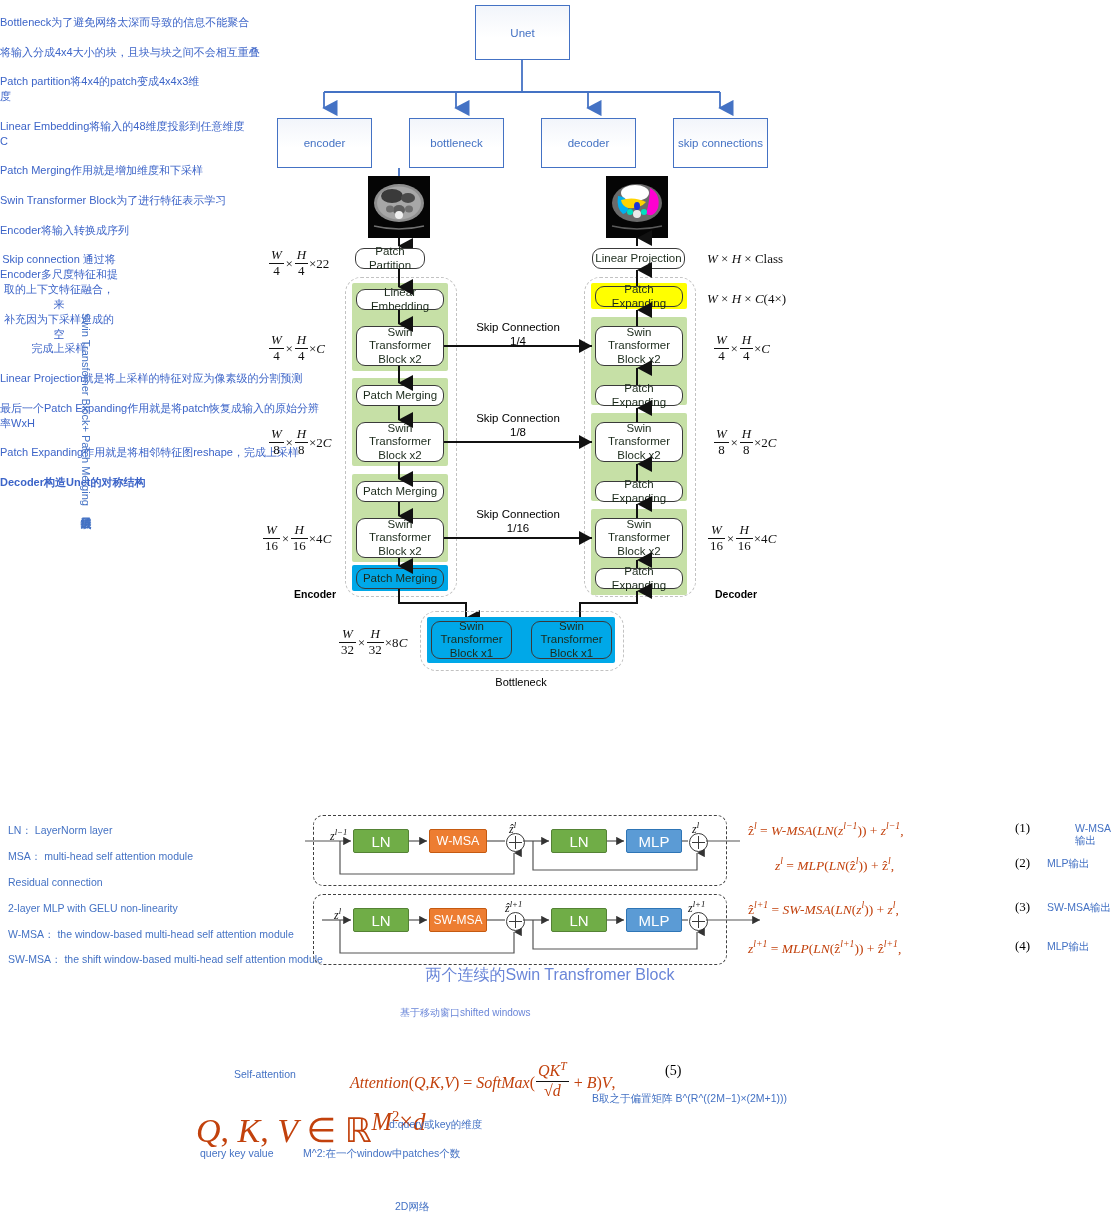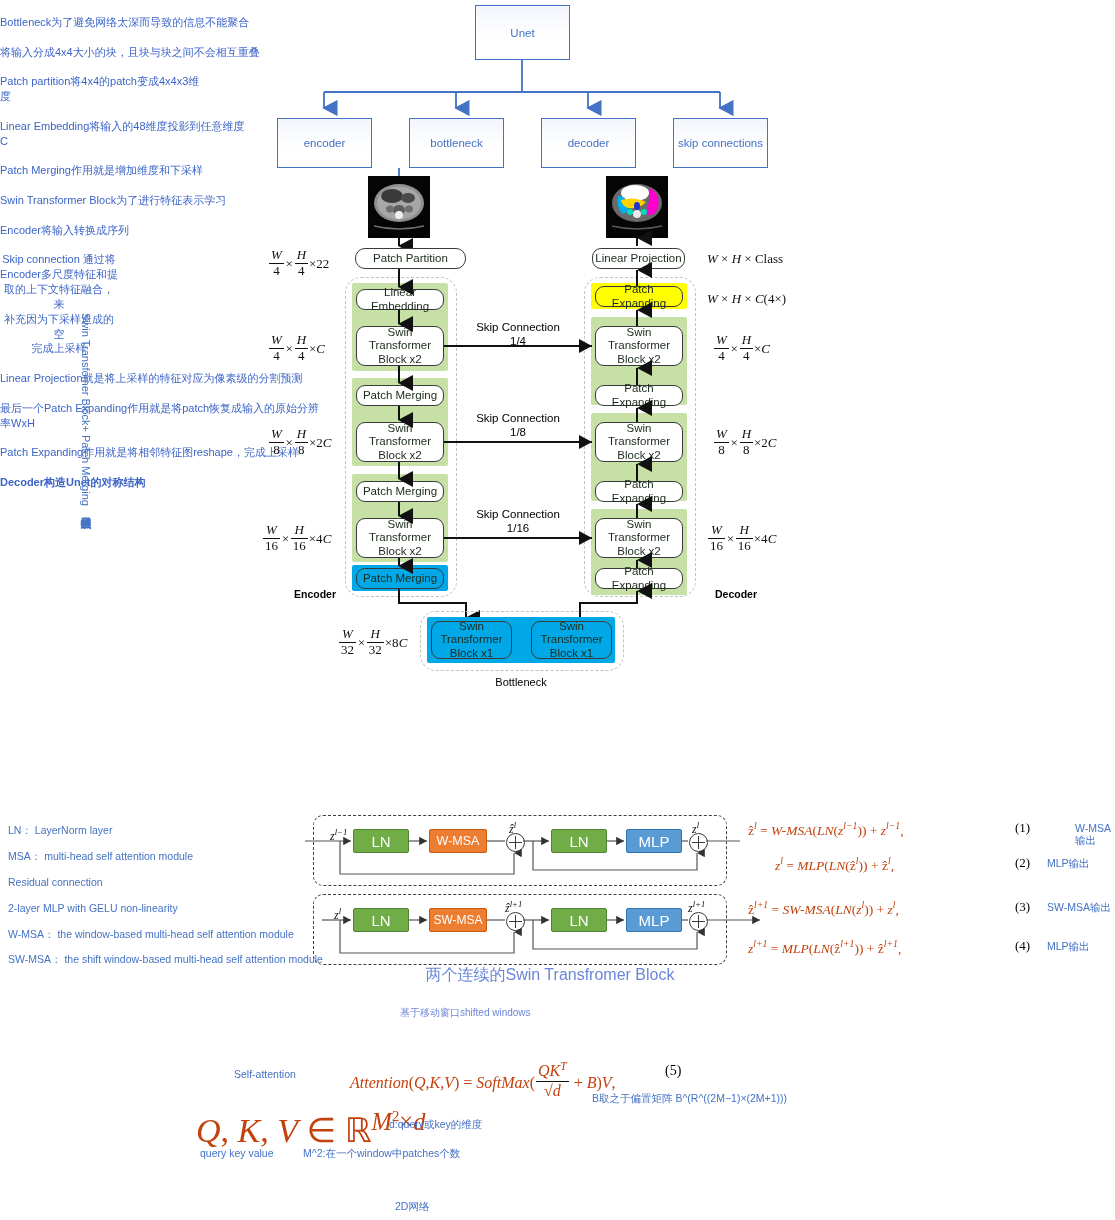--- a/index.html
+++ b/index.html
@@ -123,21 +123,21 @@
     </marker>
     <marker id="aku" markerWidth="8" markerHeight="8" refX="4" refY="0.5" orient="auto">
       <path d="M0,8 L8,8 L4,0.5 z" fill="#111"></path>
     </marker>
   </defs>
   <path d="M399,168 L399,176" stroke="#4472c4" stroke-width="1.8" fill="none"></path>
   <path d="M399,238 L399,246" stroke="#111" stroke-width="2" fill="none" marker-end="url(#ak)"></path>
   <path d="M637,246 L637,238" stroke="#111" stroke-width="2" fill="none" marker-end="url(#aku)"></path>
 </svg>
 
-<div class="blk mod" style="left:355px;top:248px;width:111px;height:21px;border-radius:10px;">
+<div class="blk mod" style="left:355px;top:248px;width:70px;height:21px;">
   <span>Patch Partition</span>
 </div>
 <div class="blk mod" style="left:592px;top:248px;width:93px;height:21px;">
   <span>Linear Projection</span>
 </div>
 
 <div class="dash" style="left:345px;top:277px;width:110px;height:318px;"></div>
 
 <div class="stage" style="left:352px;top:283px;width:96px;height:88px;border-radius:2px;"></div>
 <div class="stage" style="left:352px;top:378px;width:96px;height:88px;border-radius:2px;"></div>

